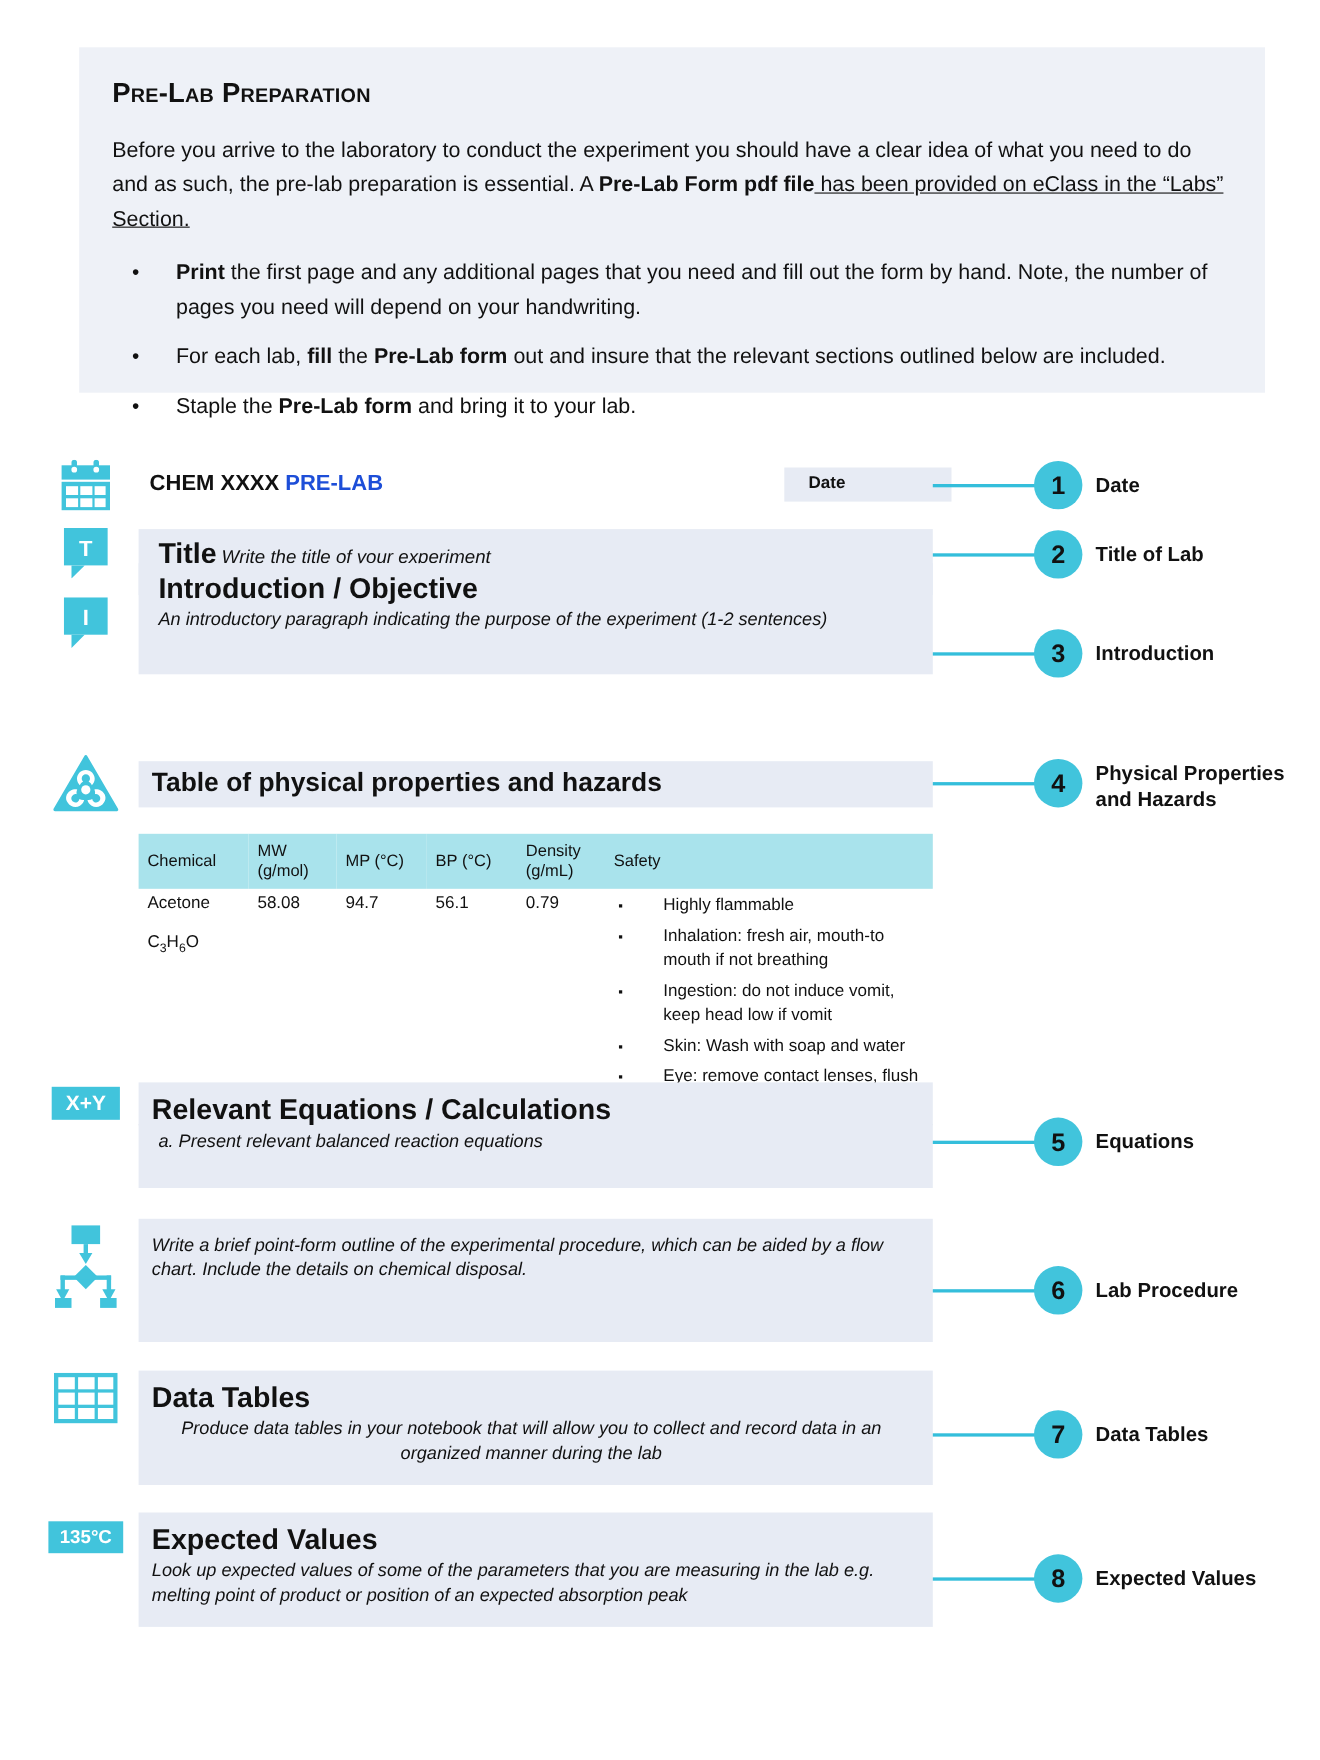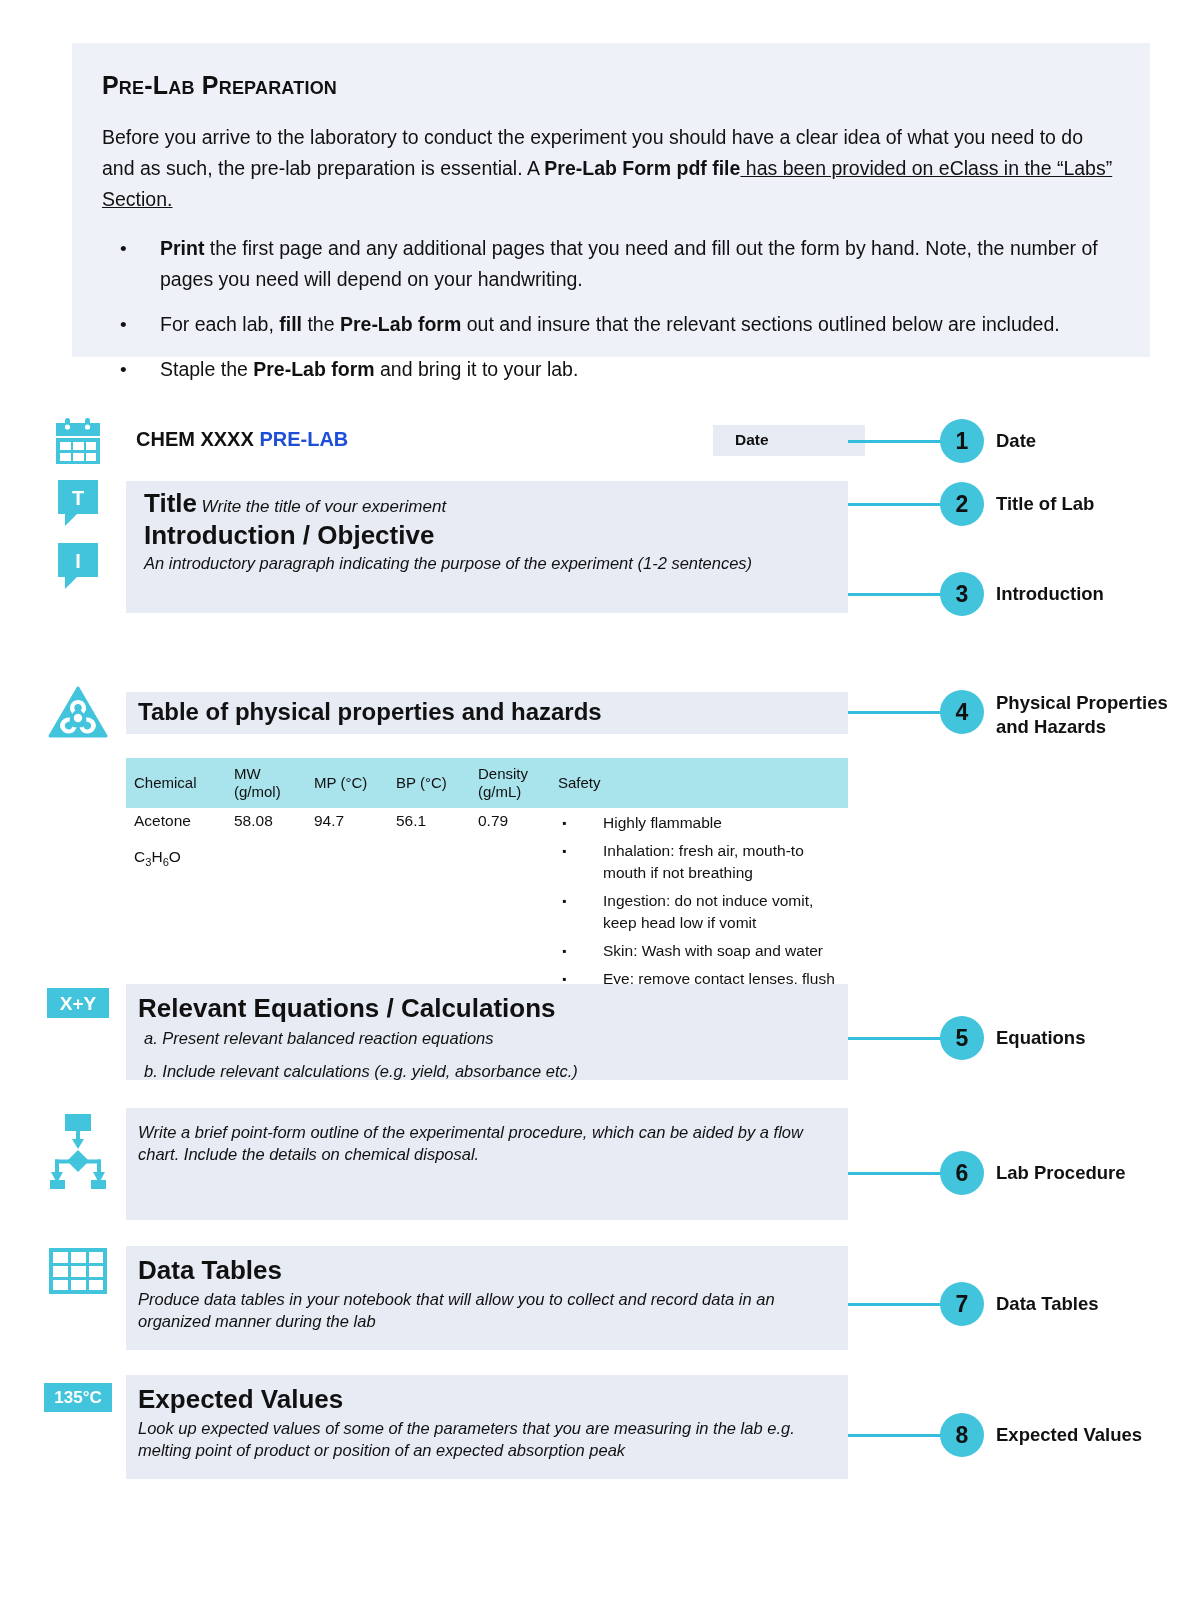--- a/index.html
+++ b/index.html
@@ -260,21 +260,20 @@
     </tr>
   </tbody>
 </table>
 
 <div class="icon-col" style="top:988px;">
   <div class="badge" style="width:62px;height:30px;font-size:19px;">X+Y</div>
 </div>
 <div class="field" style="top:984px;width:722px;height:96px;padding:10px 0 0 12px;">
   <div class="field-head">Relevant Equations / Calculations</div>
   <div class="field-sub" style="margin-top:4px;padding-left:6px;">a.  Present relevant balanced reaction equations</div>
-  <div class="field-sub" style="margin-top:11px;padding-left:6px;">b.  Include relevant calculations (e.g. yield, absorbance etc.)</div>
 </div>
 
 <div class="icon-col" style="top:1112px;">
   <svg class="ico" width="62" height="78" viewBox="0 0 62 78">
     <rect x="18" y="2" width="26" height="17" fill="#41c4dc"></rect>
     <rect x="29" y="19" width="4" height="10" fill="#41c4dc"></rect>
     <path d="M25 27 L37 27 L31 37 Z" fill="#41c4dc"></path>
     <path d="M31 38 L42 49 L31 60 L20 49 Z" fill="#41c4dc"></path>
     <rect x="8" y="47.5" width="46" height="4" fill="#41c4dc"></rect>
     <rect x="8" y="47.5" width="4" height="14" fill="#41c4dc"></rect>
@@ -298,21 +297,21 @@
     <rect x="4" y="18" width="15" height="11" fill="#ffffff"></rect>
     <rect x="22" y="18" width="15" height="11" fill="#ffffff"></rect>
     <rect x="40" y="18" width="14" height="11" fill="#ffffff"></rect>
     <rect x="4" y="32" width="15" height="10" fill="#ffffff"></rect>
     <rect x="22" y="32" width="15" height="10" fill="#ffffff"></rect>
     <rect x="40" y="32" width="14" height="10" fill="#ffffff"></rect>
   </svg>
 </div>
 <div class="field" style="top:1246px;width:722px;height:104px;padding:10px 0 0 12px;">
   <div class="field-head">Data Tables</div>
-  <div class="field-sub" style="margin-top:3px;width:690px;">Produce data tables in your notebook that will allow you to collect and record data in an organized manner during the lab</div>
+  <div class="field-sub" style="margin-top:3px;width:690px;text-align:center;">Produce data tables in your notebook that will allow you to collect and record data in an organized manner during the lab</div>
 </div>
 
 <div class="icon-col" style="top:1383px;">
   <div class="badge" style="width:68px;height:29px;font-size:17px;">135°C</div>
 </div>
 <div class="field" style="top:1375px;width:722px;height:104px;padding:10px 0 0 12px;">
   <div class="field-head">Expected Values</div>
   <div class="field-sub" style="margin-top:3px;width:680px;">Look up expected values of some of the parameters that you are measuring in the lab e.g. melting point of product or position of an expected absorption peak</div>
 </div>
 

